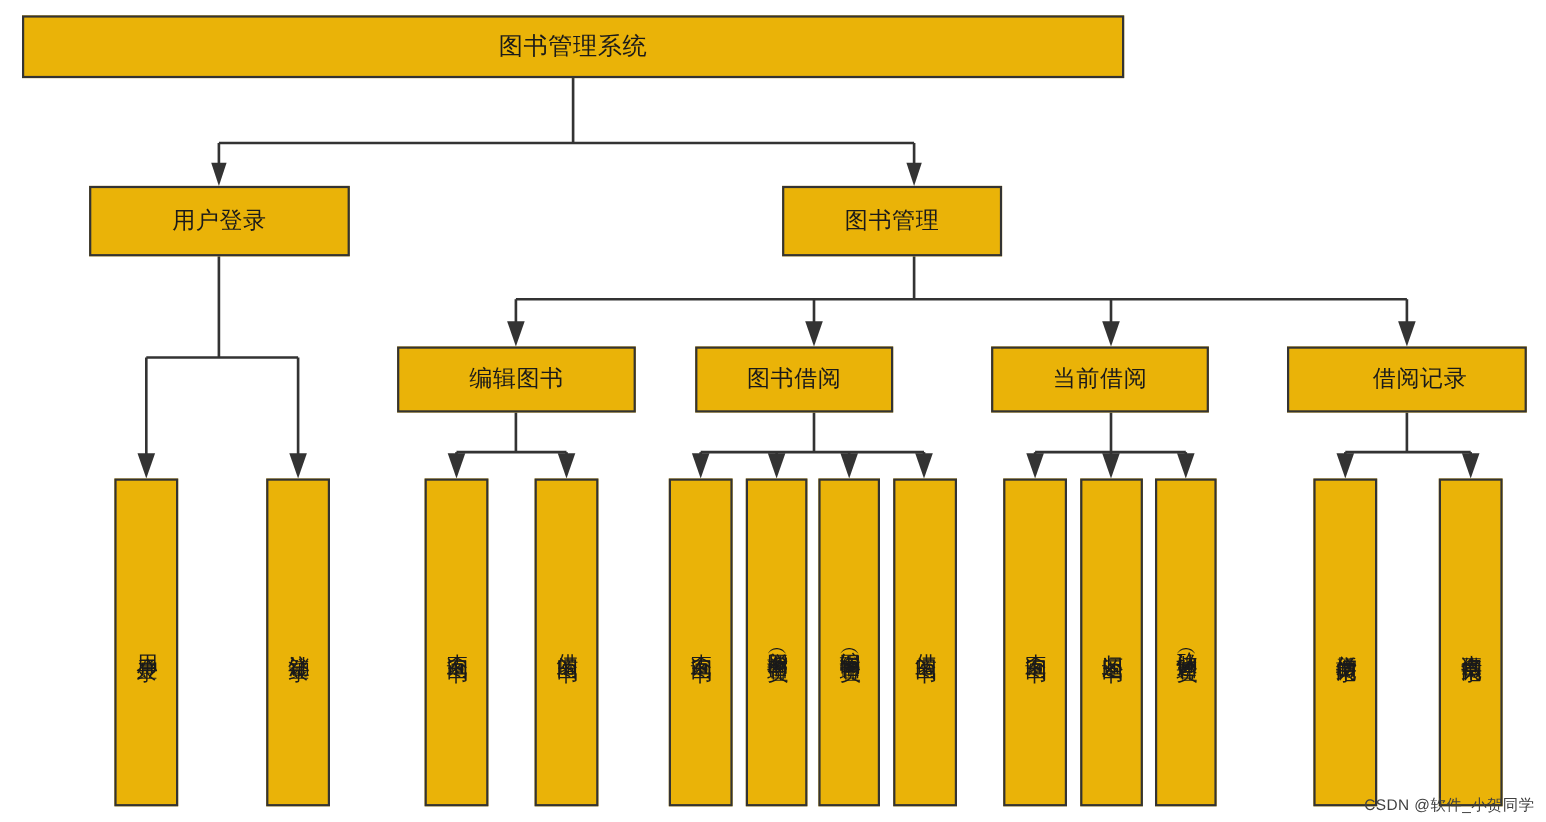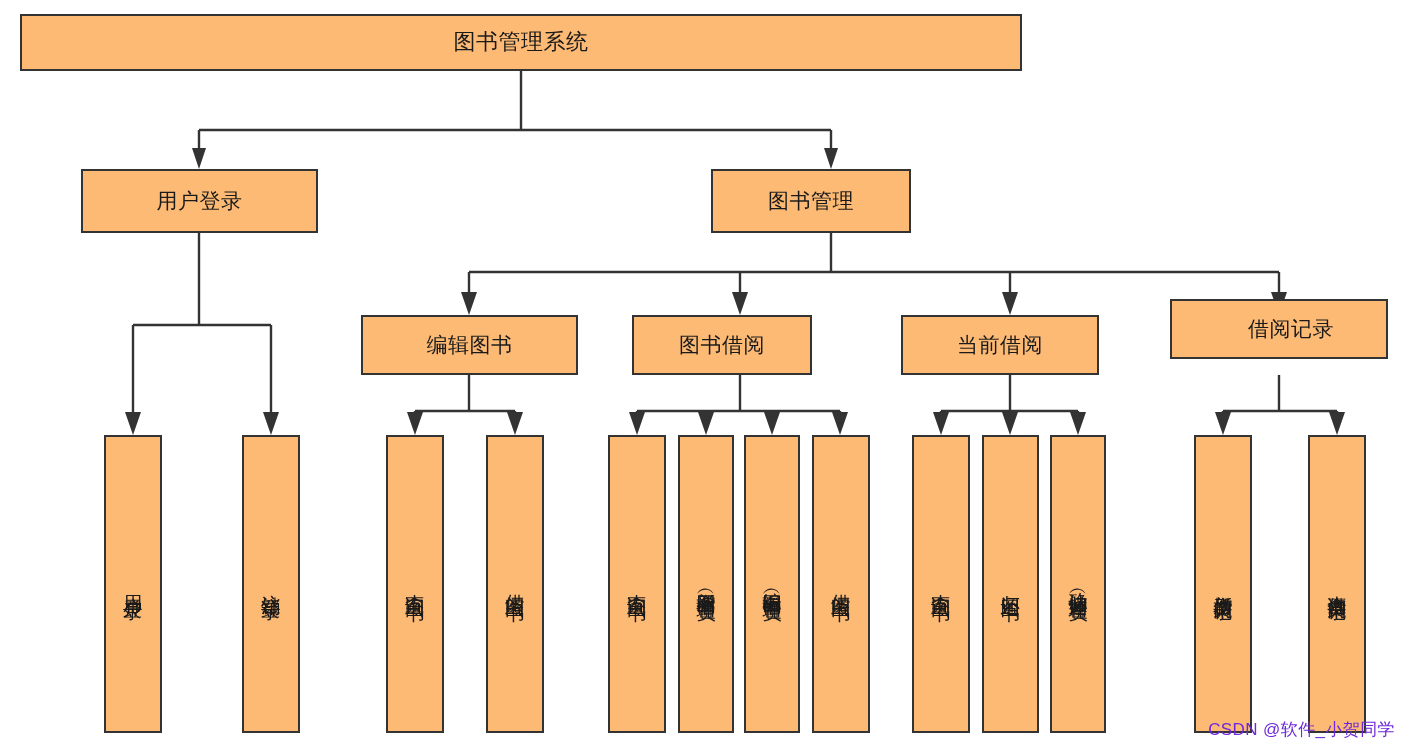--- a/index.html
+++ b/index.html
@@ -33,21 +33,21 @@
     fill: none;
   }
   #connectors polygon.arrowhead {
     fill: #333333;
     stroke: none;
   }
   
   .node {
     position: absolute;
     box-sizing: border-box;
-    background: #fdba74;
+    background: #eab308;
     border: 2.5px solid #333333;
     display: flex;
     align-items: center;
     justify-content: center;
     color: #1a1a1a;
     z-index: 2;
   }
   .node.horizontal {
     font-size: 21px;
     letter-spacing: 0.5px;
@@ -76,22 +76,22 @@
   }
   .node.leaf.tall .vtext {
     letter-spacing: 1.5px;
     font-size: 19px;
   }
   
   #watermark {
     position: absolute;
     right: 10px;
     bottom: 6px;
-    font-size: 17px;
-    color: #6d28d9;
+    font-size: 14px;
+    color: #404040;
     white-space: nowrap;
     z-index: 5;
     letter-spacing: 0.4px;
   }
 </style>
 </head>
 <body>
 
 <div id="canvas">
 
@@ -177,21 +177,21 @@
   </div>
 
   <div class="node horizontal" style="left:632px; top:315px; width:180px; height:60px;">
     <span>图书借阅</span>
   </div>
 
   <div class="node horizontal" style="left:901px; top:315px; width:198px; height:60px;">
     <span>当前借阅</span>
   </div>
 
-  <div class="node horizontal" style="left:1170px; top:299px; width:218px; height:60px;padding-left:24px;">
+  <div class="node horizontal" style="left:1170px; top:315px; width:218px; height:60px;padding-left:24px;">
     <span>借阅记录</span>
   </div>
 
   <div class="node leaf" style="left:104px; top:435px; width:58px; height:298px;">
     <span class="vtext">用户登录</span>
   </div>
 
   <div class="node leaf" style="left:242px; top:435px; width:58px; height:298px;">
     <span class="vtext">注销登录</span>
   </div>

